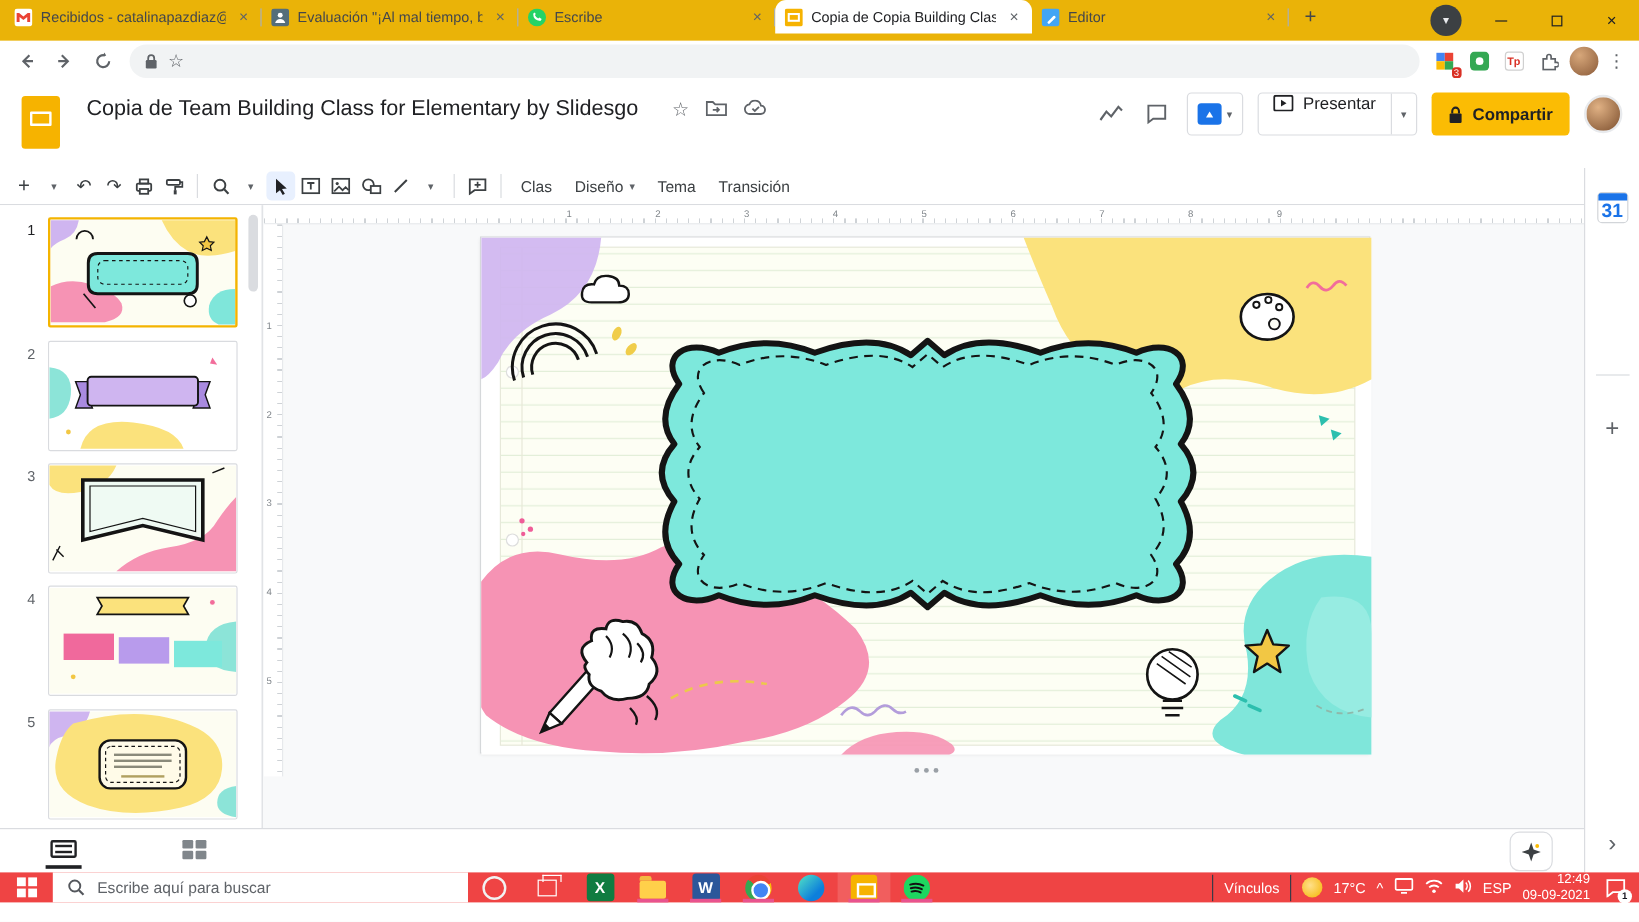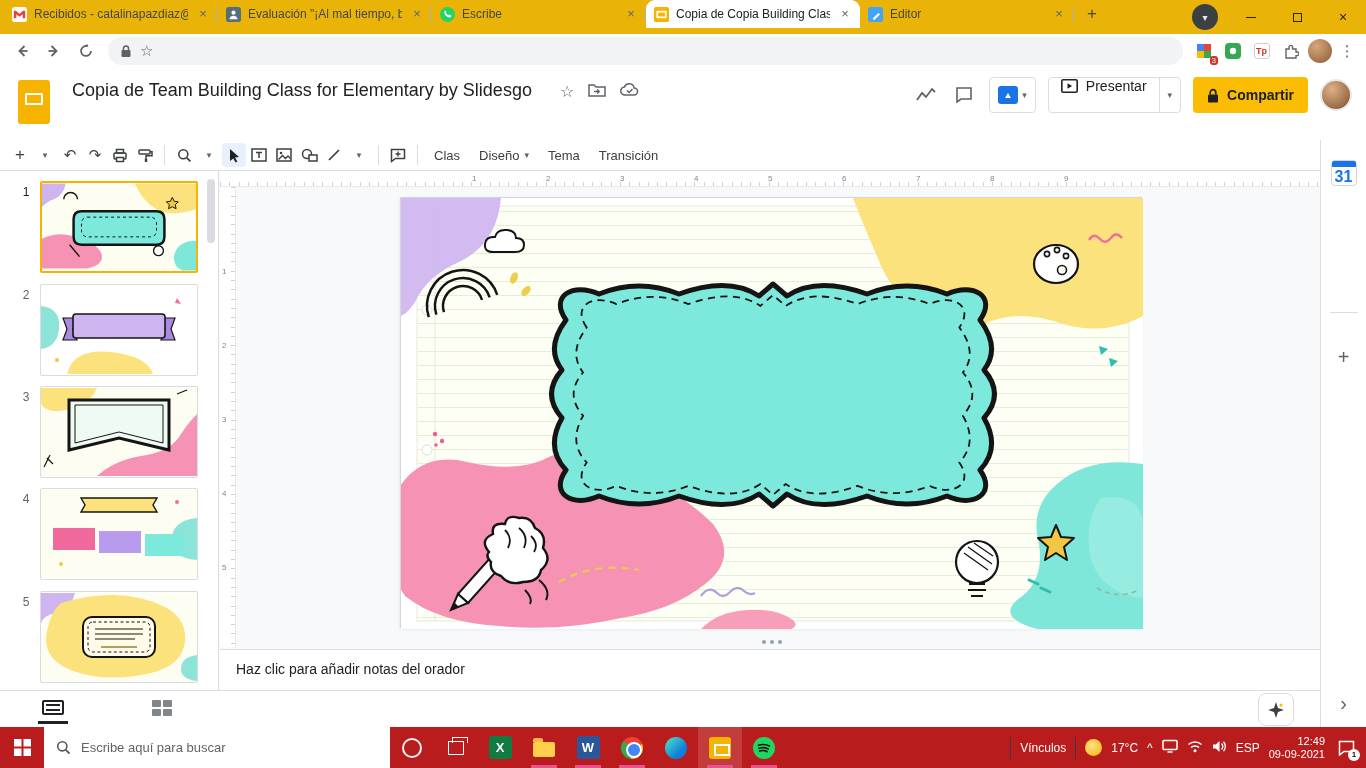--- a/index.html
+++ b/index.html
@@ -107,21 +107,21 @@
 .keepicon{width:26px;height:26px;background:#fbbc04;border-radius:5px;position:relative}
 .keepicon::before{content:"";position:absolute;left:7px;top:5px;width:12px;height:12px;border-radius:50%;background:#fff}
 .keepicon::after{content:"";position:absolute;left:10px;top:16px;width:6px;height:4px;background:#fff}
 .taskicon{width:26px;height:26px;background:#1a73e8;border-radius:50%;position:relative}
 .taskicon::before{content:"";position:absolute;left:6px;top:8px;width:11px;height:6px;border-left:2.5px solid #fff;border-bottom:2.5px solid #fff;transform:rotate(-45deg)}
 .spdiv{position:absolute;left:9px;width:28px;height:1px;background:#dadce0}
 .spplus{font-size:20px;color:#5f6368;text-align:center}
 .panelchev{position:absolute;bottom:12px;left:50%;transform:translateX(-50%);color:#5f6368;font-size:20px}
 
 
-.taskbar{position:absolute;left:0;top:727px;width:1366px;height:41px;background:#b91c1c;display:flex;align-items:stretch;color:#fff}
+.taskbar{position:absolute;left:0;top:727px;width:1366px;height:25px;background:#ef4444;display:flex;align-items:stretch;color:#fff}
 .tbitem{width:44px;display:flex;align-items:center;justify-content:center;position:relative;flex:none}
 .tbitem.run::after{content:"";position:absolute;bottom:0;left:9px;right:9px;height:3px;background:#e8538f}
 .tbitem.activeapp{background:rgba(255,255,255,.14)}
 .tsearch{width:346px;background:#fff;color:#5f6368;display:flex;align-items:center;gap:10px;padding:0 12px;font-size:13px;flex:none}
 .cortana{width:20px;height:20px;border-radius:50%;border:2px solid #f2f2f2}
 .taskview{width:16px;height:14px;border:1.5px solid #fff;position:relative}
 .taskview::after{content:"";position:absolute;left:3px;top:-5px;width:14px;height:5px;border:1.5px solid #fff;border-bottom:none}
 .sqletter{width:23px;height:23px;border-radius:3px;display:flex;align-items:center;justify-content:center;color:#fff;font-weight:bold;font-size:13px}
 .folder{width:22px;height:15px;background:#ffd04a;border-radius:2px;position:relative;margin-top:4px}
 .folder::before{content:"";position:absolute;top:-4px;left:0;width:10px;height:4px;background:#f4b942;border-radius:2px 2px 0 0}
@@ -561,23 +561,20 @@
         <path d="M628 382l9 4M640 390l9 4" stroke="#2cbfae" stroke-width="3" stroke-linecap="round"></path>
       </svg>
     </div>
 
     <div class="dragdots">
         <i></i>
         <i></i>
         <i></i>
       </div>
 
-    <div class="notesarea">
-      <span class="ph">Haz clic para añadir notas del orador</span>
-    </div>
 
     <div class="bottomstrip">
       <div class="vt1">
           <i class="a"></i>
           <i class="b"></i>
         </div>
       <div class="vtu"></div>
       <div class="vt2">
           <i></i>
           <i></i>

